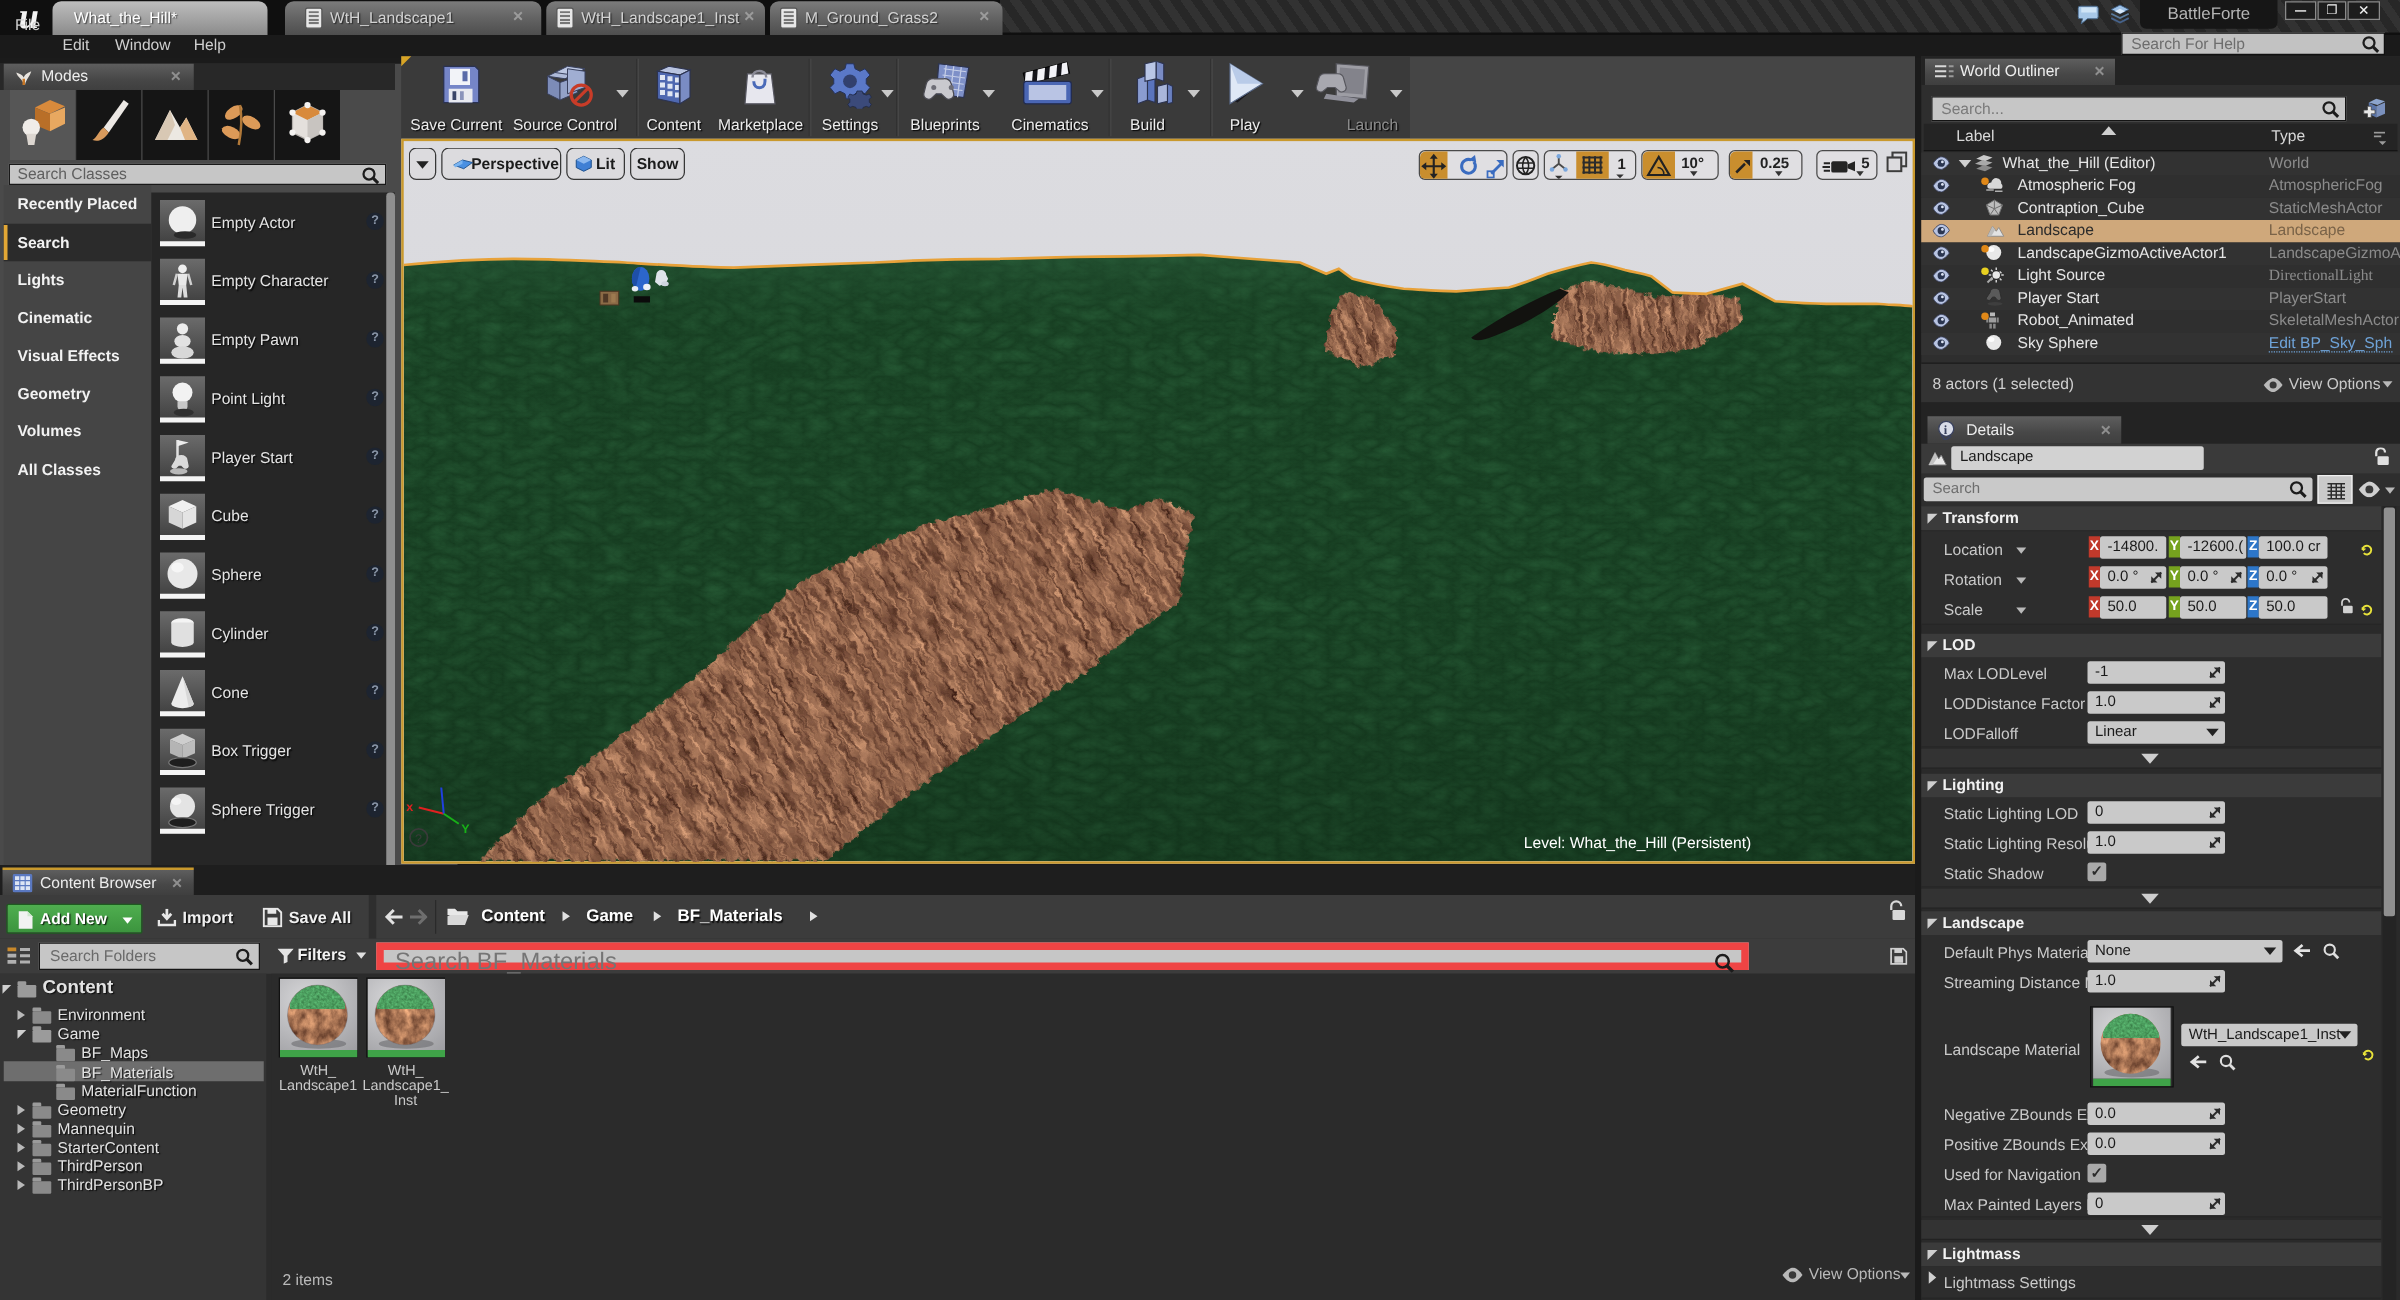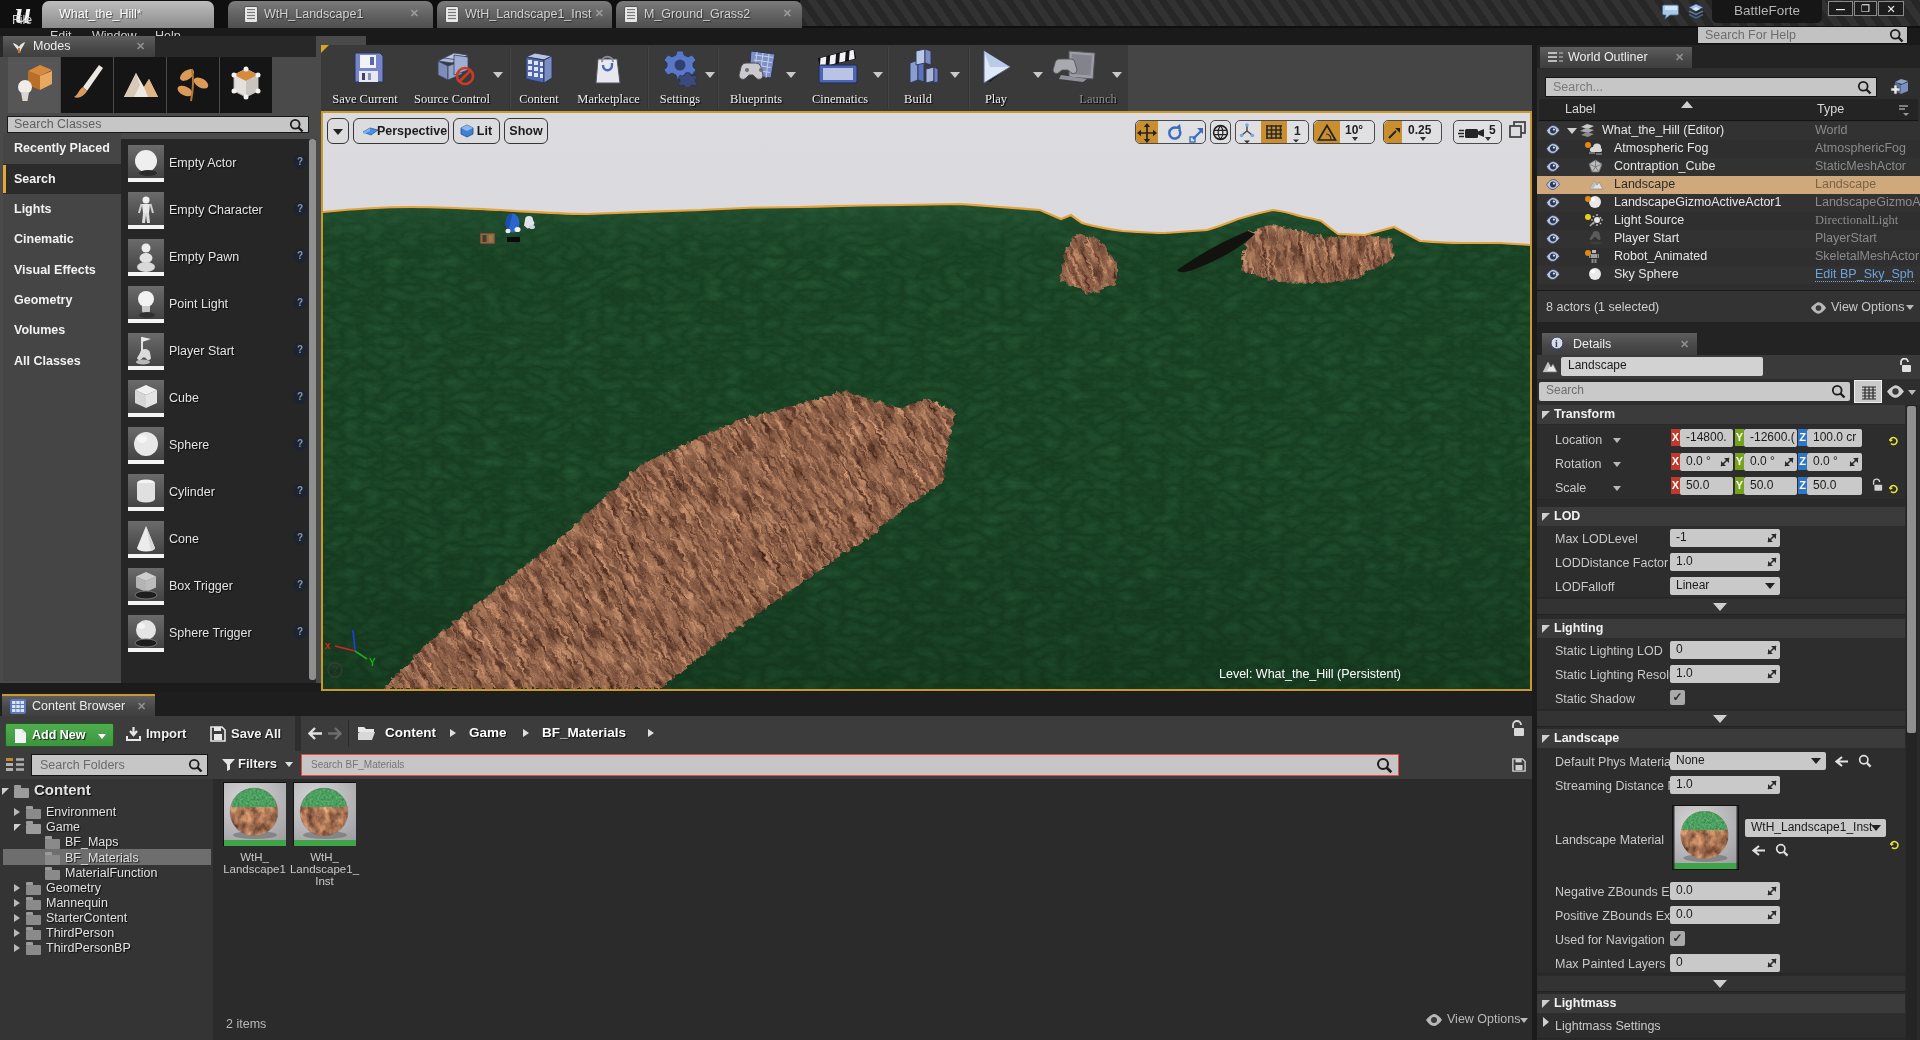--- a/index.html
+++ b/index.html
@@ -16,37 +16,37 @@
 .ticon{position:absolute;top:5px;width:14px;height:17px;background:#e8e8e8;border:1px solid #555;border-radius:2px;}
 .ticon:before{content:"";position:absolute;left:2px;top:2px;right:2px;bottom:2px;background:repeating-linear-gradient(#777 0 1.5px,#ddd 1.5px 3px);}
 #uelogo{left:2px;top:-3px;width:42px;height:30px;color:#f4f4f4;font-size:29px;font-weight:bold;font-family:"Liberation Serif",serif;font-style:italic;text-align:center;}
 
 #menubar{left:0;top:28px;width:1920px;height:18px;background:#1a1a1a;}
 .menuitem{position:absolute;top:1px;color:#cfcfcf;font-size:12.5px;}
 #helpsearch{left:1697px;top:26px;width:211px;height:18px;background:#c2c2c2;border:1px solid #111;color:#6d6d6d;font-size:12.5px;line-height:16px;padding-left:7px;}
 #bfpanel{left:1712px;top:0;width:110px;height:23px;background:#161616;border-radius:0 0 5px 5px;color:#b4b4b4;font-size:13.5px;text-align:center;line-height:21px;}
 .winbtn{position:absolute;top:1px;height:15px;border:1px solid #8a8a8a;background:#1d1d1d;color:#f0f0f0;text-align:center;}
 
-#modespanel{left:0;top:36px;width:366px;height:647px;background:#4a4a4a;}
+#modespanel{left:0;top:51px;width:366px;height:647px;background:#4a4a4a;}
 .ptab{position:absolute;background:linear-gradient(#5e5e5e,#474747 60%,#3f3f3f);color:#ededed;font-size:12.5px;}
 .ptabx{position:absolute;color:#8f8f8f;font-size:11px;font-weight:bold;}
 #modetabrow{left:0;top:0;width:316px;height:21px;background:#282828;}
 .modebtn{position:absolute;top:21px;width:52px;height:56px;background:#151515;}
 #searchclasses{left:7px;top:80px;width:302px;height:17px;background:#c6c6c6;border:1px solid #191919;font-size:12.5px;color:#5f5f5f;line-height:15px;padding-left:6px;}
 #catcol{left:3px;top:97px;width:118px;height:548px;background:#454545;}
 .catrow{position:absolute;left:0;width:118px;height:30px;color:#f2f2f2;font-size:12.5px;font-weight:bold;line-height:30px;padding-left:11px;}
 #itemscol{left:121px;top:103px;width:195px;height:544px;background:#262626;}
 .pitem{position:absolute;left:0;width:100%;height:47px;}
 .pthumb{position:absolute;left:7px;top:2px;width:36px;height:37px;background:linear-gradient(#6b6b6b,#3e3e3e);}
 .pthumb:after{content:"";position:absolute;left:0;bottom:0;width:100%;height:4px;background:#f4f4f4;}
 .pname{position:absolute;left:48px;top:13px;color:#e4e4e4;font-size:12.5px;}
 .phelp{position:absolute;right:9px;top:12px;width:14px;height:14px;border-radius:50%;background:#1d2430;color:#8a96a8;font-size:10px;font-weight:bold;text-align:center;line-height:14px;}
 #modescroll{left:309px;top:103px;width:7px;height:541px;background:#8f8f8f;border-radius:3px;}
 
-#maintoolbar{left:321px;top:45px;width:1211px;height:66px;background:#454545;font-family:Liberation Serif, serif;}
+#maintoolbar{left:321px;top:45px;width:1211px;height:66px;background:#454545;}
 #tbbtns{position:absolute;left:0;top:0;width:807px;height:66px;background:#3a3a3a;}
 .tblabel{position:absolute;bottom:4px;width:100%;text-align:center;color:#ececec;font-size:12.5px;white-space:nowrap;text-shadow:1px 1px 1px #000;}
 .tbsep{position:absolute;top:2px;width:2px;height:62px;background:linear-gradient(90deg,#2a2a2a,#4e4e4e);}
 .tbdrop{position:absolute;width:0;height:0;border-left:5px solid transparent;border-right:5px solid transparent;border-top:6px solid #c9c9c9;}
 
 #viewport{left:321px;top:111px;width:1211px;height:580px;background:#d9d9dd;border:2px solid #c9992d;}
 .vpbtn{position:absolute;top:5px;height:26px;background:#dcdbde;border:1px solid #373737;border-radius:6px;color:#1b1b1b;font-weight:bold;font-size:12.5px;line-height:24px;text-align:center;}
 .vpgroup{position:absolute;top:7px;height:24px;background:#e0dfe2;border:1px solid #4a4a4a;border-radius:5px;overflow:hidden;}
 .vseg{position:absolute;top:0;height:24px;}
 .vseg.on{background:#c98e2e;}
@@ -662,21 +662,21 @@
       </svg>
 <div style="position:absolute;left:31px;top:3px;width:177px;height:22px;background:#c6c6c6;border:1px solid #151515;font-size:12.5px;color:#6a6a6a;line-height:20px;padding-left:8px;">Search Folders<svg style="position:absolute;right:4px;top:3px;" width="15" height="15" viewBox="0 0 15 15">
           <circle cx="6.2" cy="6.2" r="4.4" fill="none" stroke="#1c1c1c" stroke-width="1.8"></circle>
           <line x1="9.5" y1="9.5" x2="13.5" y2="13.5" stroke="#1c1c1c" stroke-width="2.4"></line>
         </svg></div>
 <svg style="position:absolute;left:222px;top:7px;" width="13" height="13" viewBox="0 0 13 13">
         <path d="M0,1 h13 l-5,5.5 v5 l-3,1.5 v-6.5 Z" fill="#e4e4e4"></path>
       </svg>
 <span style="position:absolute;left:238px;top:5px;color:#f2f2f2;font-weight:bold;font-size:13px;" class="ts">Filters</span>
 <span style="position:absolute;left:285px;top:11px;width:0;height:0;border-left:4.5px solid transparent;border-right:4.5px solid transparent;border-top:5.5px solid #e0e0e0;"></span>
-<div style="position:absolute;left:301px;top:3px;width:1098px;height:22px;background:#c6c6c6;border:1px solid #ef4444;font-size:10px;color:#757575;line-height:20px;padding-left:9px;">Search BF_Materials<svg style="position:absolute;right:5px;top:2px;" width="17" height="17" viewBox="0 0 15 15">
+<div style="position:absolute;left:301px;top:3px;width:1098px;height:22px;background:#c6c6c6;border:6px solid #ef4444;font-size:19px;color:#757575;line-height:20px;padding-left:9px;">Search BF_Materials<svg style="position:absolute;right:5px;top:2px;" width="17" height="17" viewBox="0 0 15 15">
           <circle cx="6.2" cy="6.2" r="4.4" fill="none" stroke="#1c1c1c" stroke-width="1.8"></circle>
           <line x1="9.5" y1="9.5" x2="13.5" y2="13.5" stroke="#1c1c1c" stroke-width="2.4"></line>
         </svg></div>
 <svg style="position:absolute;left:1512px;top:7px;" width="14" height="14" viewBox="0 0 16 16">
         <path d="M1,1 h11 l3,3 v11 h-14 Z" fill="none" stroke="#cfcfcf" stroke-width="1.6"></path>
         <rect x="4" y="8" width="8" height="6" fill="#cfcfcf"></rect>
         <rect x="4" y="1" width="7" height="4" fill="#cfcfcf"></rect>
       </svg>
 </div>
   <div class="abs" id="cbtree">

